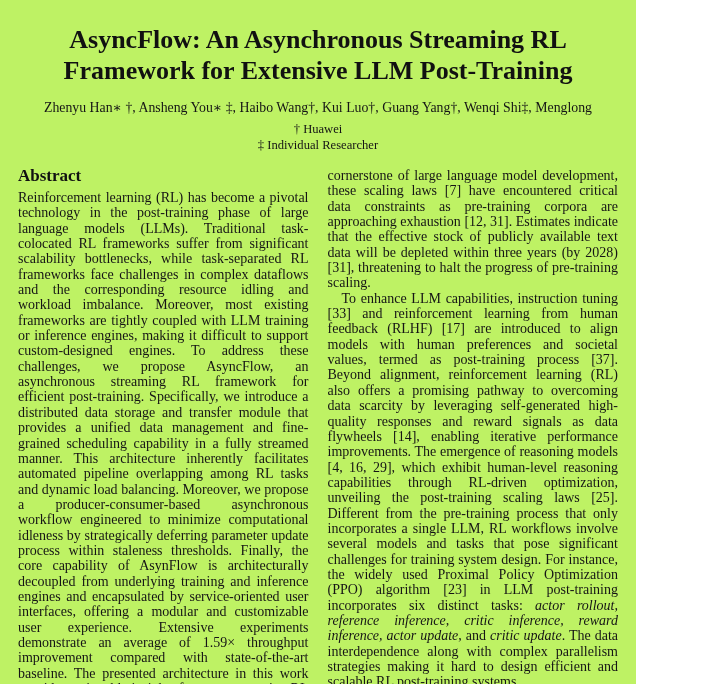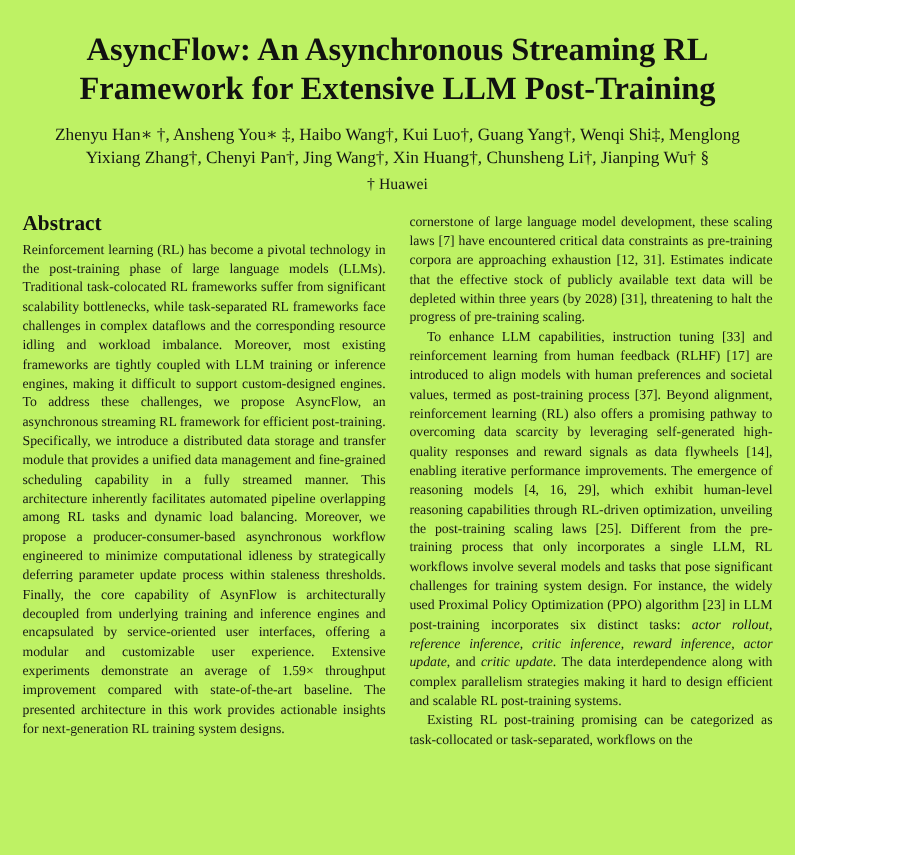--- a/index.html
+++ b/index.html
@@ -51,45 +51,45 @@
   .col { flex: 1 1 0; min-width: 0; }
   h2.abstract-heading {
     margin: 0 0 5px 0;
     font-size: 17px;
     line-height: 19px;
     font-weight: bold;
     color: #111;
   }
   .col p {
     margin: 0;
-    font-size: 11px;
+    font-size: 14px;
     line-height: 15.35px;
     text-align: justify;
     color: #151515;
   }
   .col p.indent { text-indent: 14px; }
   .right-col { padding-top: 2px; }
   .seg-i { font-style: italic; }
   .seg-b { font-weight: normal; }
 </style>
 </head>
 <body>
 
 <div class="page">
   <header>
     <h1 class="title">
       <span class="title-line">AsyncFlow: An Asynchronous Streaming RL</span>
       <span class="title-line">Framework for Extensive LLM Post-Training</span>
     </h1>
     <div class="authors">
       <span class="author-line">Zhenyu Han∗ †, Ansheng You∗ ‡, Haibo Wang†, Kui Luo†, Guang Yang†, Wenqi Shi‡, Menglong</span>
-      <span class="author-line">Yixiang Zhang†, Chenyi Pan†, Jing Wang†, Xin Huang†, Chunsheng Li†, Jianping Wu† §</span>
     </div>
     <div class="affiliations">
       <span class="affil-line">† Huawei</span>
+      <span class="affil-line">‡ Individual Researcher</span>
     </div>
   </header>
 
   <main class="cols">
     <section class="col left-col">
       <h2 class="abstract-heading">Abstract</h2>
       <p><span>Reinforcement learning (RL) has become a pivotal technology in the post-training phase of large language models (LLMs). Traditional task-colocated RL frameworks suffer from significant scalability bottlenecks, while task-separated RL frameworks face challenges in complex dataflows and the corresponding resource idling and workload imbalance. Moreover, most existing frameworks are tightly coupled with LLM training or inference engines, making it difficult to support custom-designed engines. To address these challenges, we propose AsyncFlow, an asynchronous streaming RL framework for efficient post-training. Specifically, we introduce a distributed data storage and transfer module that provides a unified data management and fine-grained scheduling capability in a fully streamed manner. This architecture inherently facilitates automated pipeline overlapping among RL tasks and dynamic load balancing. Moreover, we propose a producer-consumer-based asynchronous workflow engineered to minimize computational idleness by strategically deferring parameter update process within staleness thresholds. Finally, the core capability of AsynFlow is architecturally decoupled from underlying training and inference engines and encapsulated by service-oriented user interfaces, offering a modular and customizable user experience. Extensive experiments demonstrate an average of 1.59× throughput improvement compared with state-of-the-art baseline. The presented architecture in this work provides actionable insights for next-generation RL training system designs.</span></p>
     </section>
     <section class="col right-col">
       <p><span>cornerstone of large language model development, these scaling laws [7] have encountered critical data constraints as pre-training corpora are approaching exhaustion [12, 31]. Estimates indicate that the effective stock of publicly available text data will be depleted within three years (by 2028) [31], threatening to halt the progress of pre-training scaling.</span></p>

